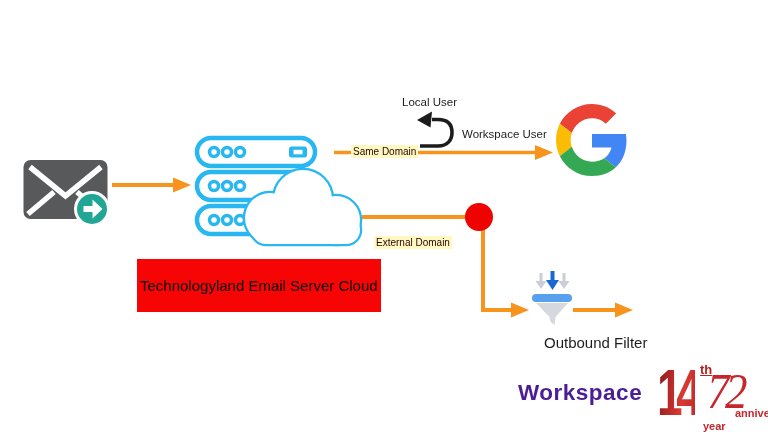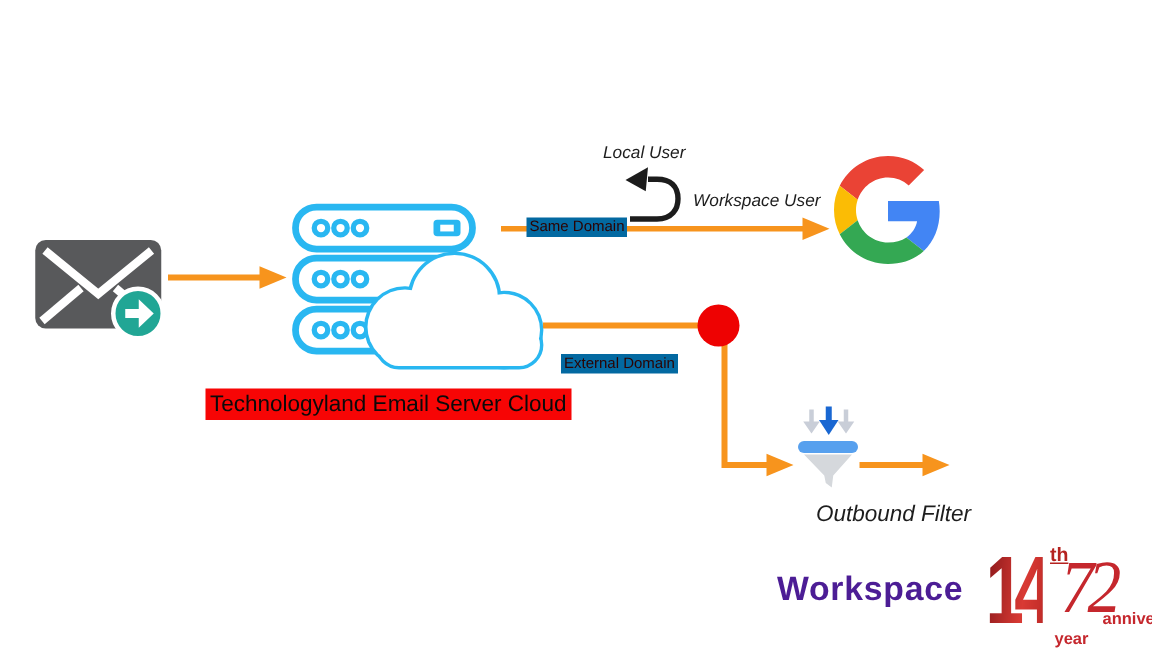--- a/index.html
+++ b/index.html
@@ -2,29 +2,29 @@
 <html><head>
 <meta charset="utf-8">
 <style>
   html,body{margin:0;padding:0;background:#fff;}
   .stage{
     position:relative;width:768px;height:432px;background:#FFFFFF;overflow:hidden;
     font-family:"Liberation Sans","DejaVu Sans",sans-serif;
   }
   .abs{position:absolute;}
   .plainlabel{
-    color:#1D1D1D;font-size:11.5px;line-height:12px;white-space:nowrap;font-style:italic;
+    color:#1D1D1D;font-size:11.5px;line-height:12px;white-space:nowrap;
   }
   .redlabel{
-    background:#0369a1;color:#2C0302;font-size:10px;line-height:13px;
+    background:#fef9c3;color:#2C0302;font-size:10px;line-height:13px;
     padding:0 2px;white-space:nowrap;display:inline-block;
   }
   .caption{
     background:#F70505;color:#0A0A0A;font-size:15px;line-height:21px;
-    padding:0 3px;white-space:nowrap;display:inline-block;
+    padding:16px 3px;white-space:nowrap;display:inline-block;
   }
   .wordmark{
     color:#4c1d95;font-size:22.5px;font-weight:bold;letter-spacing:.5px;
     line-height:24px;white-space:nowrap;
   }
   .anniv-number{
     font-size:64px;font-weight:bold;line-height:52px;letter-spacing:-9px;
     transform:scaleX(.72);transform-origin:left top;white-space:nowrap;
     background:linear-gradient(100deg,#8E1A1C 5%,#D93A34 65%,#C02B28);
     -webkit-background-clip:text;background-clip:text;

